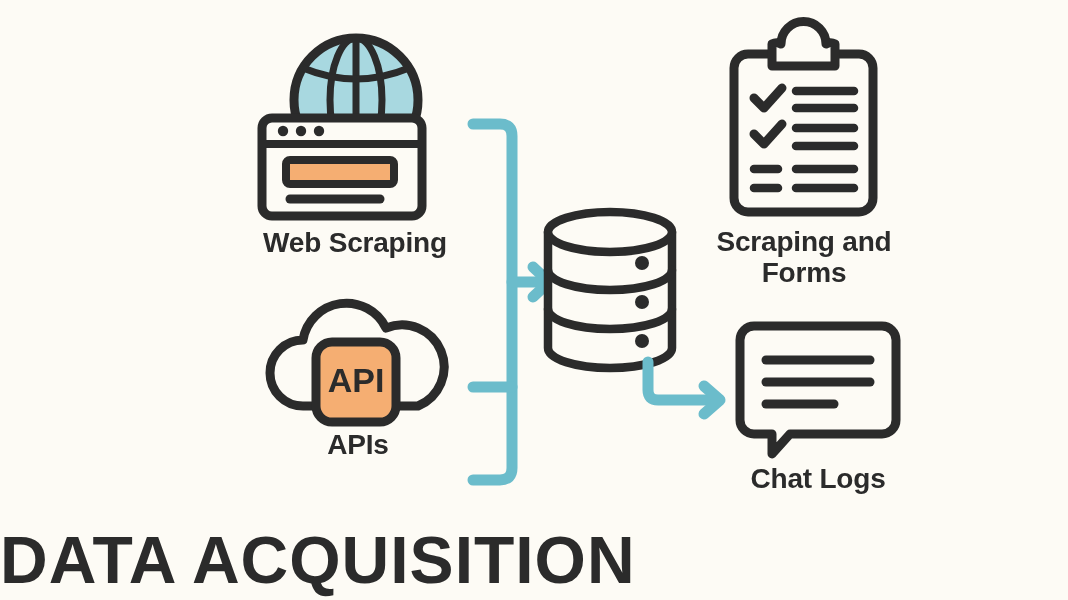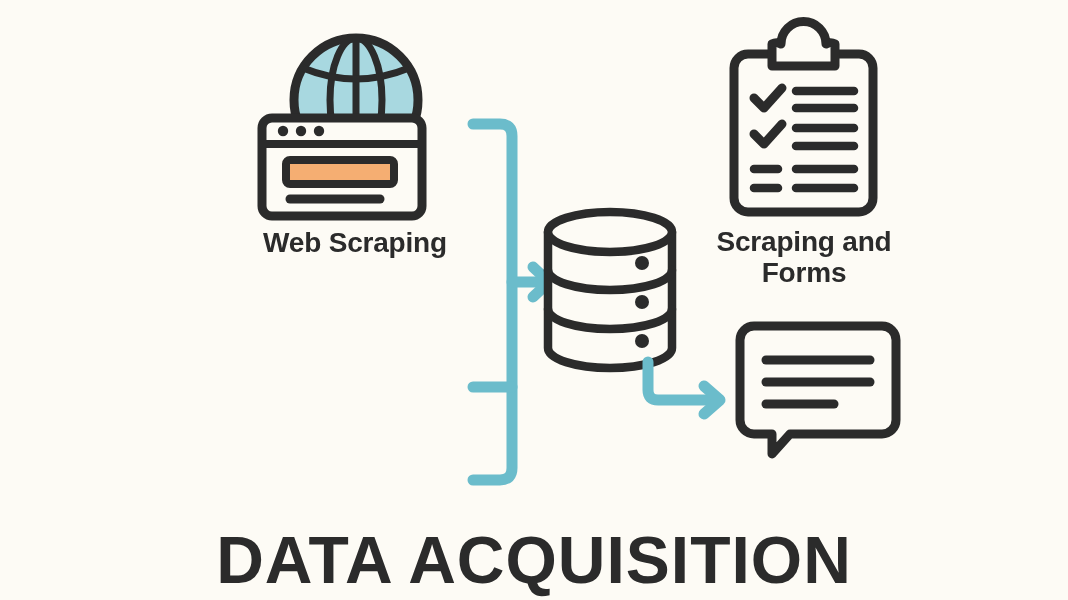--- a/index.html
+++ b/index.html
@@ -32,21 +32,20 @@
     font-family: "Liberation Sans", sans-serif;
     letter-spacing: -0.2px;
     line-height: 1.12;
     white-space: pre-line;
   }
   #title {
     position: absolute;
     left: 0;
     right: 0;
     top: 490px;
-    text-align: center;
     font-size: 66px;
     font-weight: 700;
     color: #2B2B2B;
     letter-spacing: 1px;
     font-family: "Liberation Sans", sans-serif;
   }
   svg { display: block; overflow: visible; }
 </style>
 </head>
 <body>
@@ -71,20 +70,34 @@
       <circle cx="51" cy="99" r="5.2" fill="#2B2B2B"></circle>
       <circle cx="69" cy="99" r="5.2" fill="#2B2B2B"></circle>
 
       <rect x="36" y="128" width="108" height="24" rx="4" ry="4" fill="#F5AE72" stroke="#2B2B2B" stroke-width="8"></rect>
 
       <line x1="40" y1="167" x2="130" y2="167" stroke="#2B2B2B" stroke-width="9" stroke-linecap="round"></line>
     </svg>
     <div class="node-label" style="left:-25px; top:195px; width:260px; font-size:28px;">Web Scraping</div>
   </div>
 
+  <div class="node" style="left:258px; top:262px; width:205px; height:130px;">
+    <svg width="205" height="130" viewBox="0 0 205 130">
+
+      <path d="M 45 112
+               A 33 33 0 0 1 45 46
+               A 44 44 0 0 1 128 34
+               A 32 32 0 0 1 160 112
+               Z" fill="#FDFBF5" stroke="#2B2B2B" stroke-width="9" stroke-linejoin="round"></path>
+
+      <rect x="58" y="48" width="80" height="80" rx="16" ry="16" fill="#F5AE72" stroke="#2B2B2B" stroke-width="9"></rect>
+      <text x="98" y="98" text-anchor="middle" font-family="Liberation Sans, sans-serif" font-size="34" font-weight="700" fill="#2B2B2B">API</text>
+    </svg>
+    <div class="node-label" style="left:-25px; top:135px; width:250px; font-size:28px;">APIs</div>
+  </div>
 
   <div class="node" style="left:455px; top:70px; width:120px; height:400px;">
     <svg width="120" height="400" viewBox="0 0 120 400">
       <g fill="none" stroke="#6BBCCB" stroke-width="11" stroke-linecap="round" stroke-linejoin="round">
 
         <path d="M 18 22 H 45 Q 57 22 57 34 V 366 Q 57 378 45 378 H 18"></path>
 
         <path d="M 18 285 H 57"></path>
       </g>
 
@@ -157,17 +170,18 @@
     <svg width="168" height="140" viewBox="0 0 168 140">
       <path d="M 20 6 H 148 A 14 14 0 0 1 162 20
                V 100 A 14 14 0 0 1 148 114
                H 56 L 38 134 V 114 H 20
                A 14 14 0 0 1 6 100 V 20
                A 14 14 0 0 1 20 6 Z" fill="#FDFBF5" stroke="#2B2B2B" stroke-width="9" stroke-linejoin="round"></path>
       <line x1="32" y1="40" x2="136" y2="40" stroke="#2B2B2B" stroke-width="9" stroke-linecap="round"></line>
       <line x1="32" y1="62" x2="136" y2="62" stroke="#2B2B2B" stroke-width="9" stroke-linecap="round"></line>
       <line x1="32" y1="84" x2="100" y2="84" stroke="#2B2B2B" stroke-width="9" stroke-linecap="round"></line>
     </svg>
+    <div class="node-label" style="left:-40px; top:143px; width:248px; font-size:28px;">Chat Logs</div>
   </div>
 
   <div id="title">DATA ACQUISITION</div>
 
 </div>
 
 </body></html>

